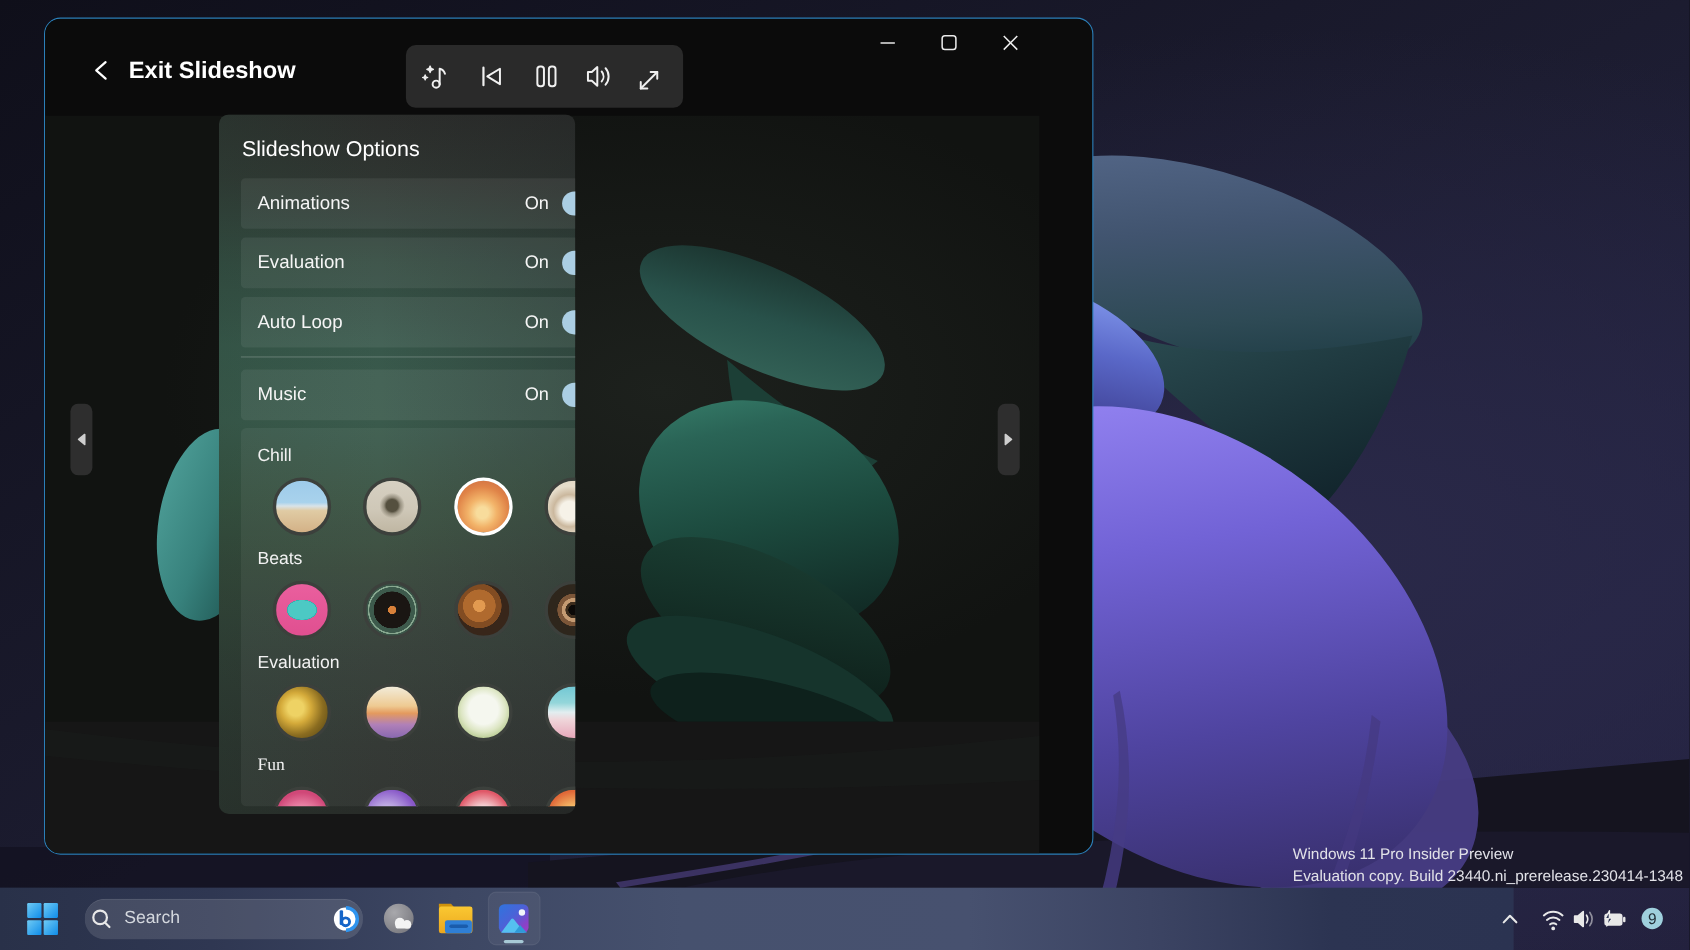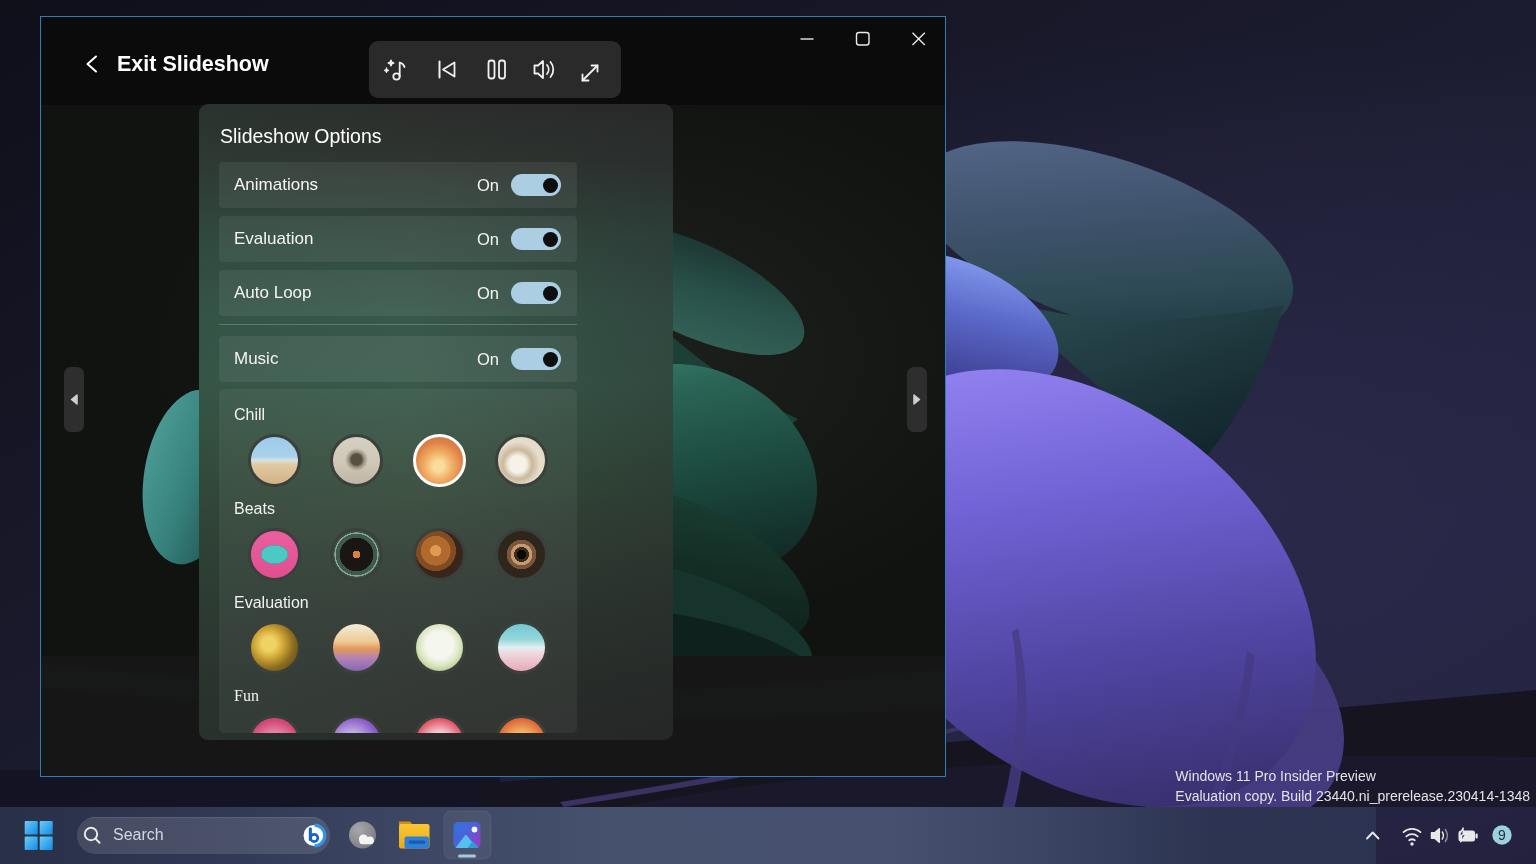--- a/index.html
+++ b/index.html
@@ -84,21 +84,21 @@
   </g>
 
   <path d="M985 864 Q1030 740 1012 632 l6 -4 Q1042 740 998 864 Z" fill="#463c85" opacity="0.8"></path>
   <path d="M1180 864 Q1235 760 1247 650 l8 6 Q1240 770 1196 864 Z" fill="#453980" opacity="0.7"></path>
 </svg>
 
 <div class="abs" style="right:6px;top:766px;color:#e2e2e8;font-size:14px;line-height:20px;">
 Windows 11 Pro Insider Preview<br>Evaluation copy. Build 23440.ni_prerelease.230414-1348
 </div>
 
-<div class="abs" id="win" style="left:40px;top:16px;width:904px;height:759px;border:1.5px solid #2b7fb8;border-radius:0;background:#0c0c0c;overflow:hidden;">
+<div class="abs" id="win" style="left:40px;top:16px;width:904px;height:759px;border:1.5px solid #2b7fb8;border-radius:15px;background:#0c0c0c;overflow:hidden;padding-left:48px;">
   <svg class="abs" style="left:0;top:0;" width="904" height="759" viewBox="0 0 904 759">
     <defs>
       <radialGradient id="photoGlow" cx="0.62" cy="0.45" r="0.5">
         <stop offset="0" stop-color="#1d211d"></stop>
         <stop offset="1" stop-color="#1d211d" stop-opacity="0"></stop>
       </radialGradient>
       <linearGradient id="gCup" x1="0.15" y1="0" x2="0.6" y2="1">
         <stop offset="0" stop-color="#1a322d"></stop>
         <stop offset="0.55" stop-color="#28514a"></stop>
         <stop offset="1" stop-color="#326055"></stop>
@@ -205,21 +205,21 @@
 
   <div class="abs" style="left:23px;top:350px;width:20px;height:65px;background:#2e2e2e;border-radius:7px;"></div>
   <svg class="abs" style="left:23px;top:350px;" width="20" height="65" viewBox="0 0 20 65">
     <path d="M13 28 L7.5 32.5 L13 37 Z" fill="#cfcfcf" stroke="#cfcfcf" stroke-width="1.5" stroke-linejoin="round"></path>
   </svg>
   <div class="abs" style="left:866px;top:350px;width:20px;height:65px;background:#2e2e2e;border-radius:7px;"></div>
   <svg class="abs" style="left:866px;top:350px;" width="20" height="65" viewBox="0 0 20 65">
     <path d="M7 28 L12.5 32.5 L7 37 Z" fill="#cfcfcf" stroke="#cfcfcf" stroke-width="1.5" stroke-linejoin="round"></path>
   </svg>
 
-  <div class="abs" style="left:158px;top:87px;width:474px;height:636px;border-radius:9px;overflow:hidden;
+  <div class="abs" style="left:158px;top:87px;width:324px;height:636px;border-radius:9px;overflow:hidden;
     background:
       linear-gradient(90deg, rgba(40,70,55,0.25) 0%, rgba(40,70,55,0) 45%, rgba(30,32,34,0.30) 100%),
       linear-gradient(180deg,#2b2d2b 0%,#2f3531 9%,#334a40 21%,#38584b 33%,#3a5a4c 44%,#36503f 55%,#334437 65%,#2e3831 78%,#2a2f2b 90%,#282b28 100%);">
     <div class="abs" style="left:21px;top:21px;font-size:19.5px;color:#ffffff;">Slideshow Options</div>
 
     <div class="row" style="top:58px;">
         <span class="lbl">Animations</span>
         <span class="on">On</span>
         <span class="tog"></span>
       </div>

